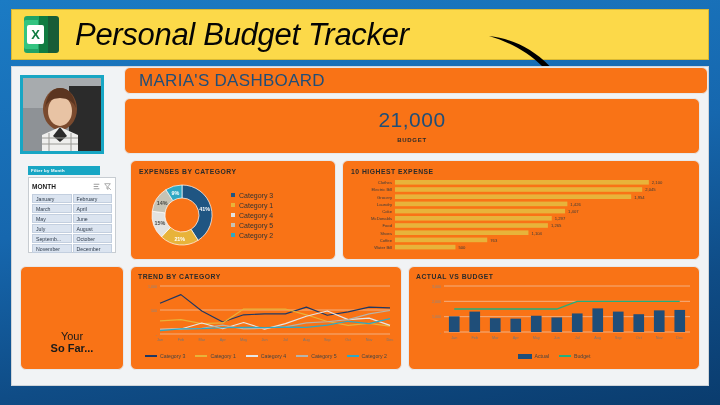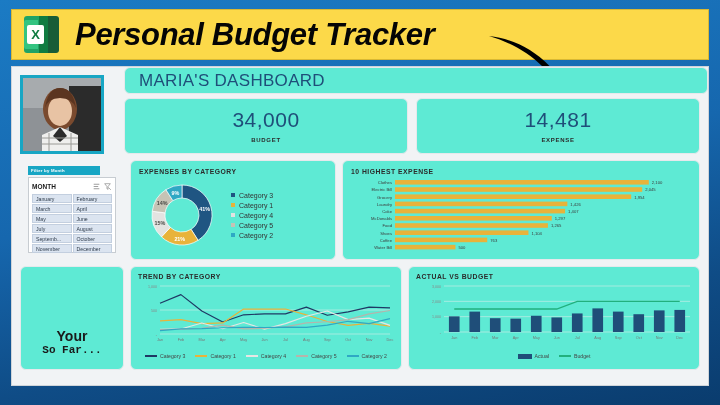--- a/index.html
+++ b/index.html
@@ -16,34 +16,34 @@
     background:#fcd949;border:1px solid #d9b833;
     display:flex;align-items:center;box-sizing:border-box;
   }
   .xl-logo{width:35px;height:37px;margin-left:12px;position:relative;flex:0 0 auto;}
   .xl-logo .doc{position:absolute;left:0;top:0;width:35px;height:37px;border-radius:3px;
     background:linear-gradient(90deg,#21a366 0%,#21a366 42%,#107c41 42%,#107c41 70%,#185c37 70%,#185c37 100%);}
   .xl-logo .tab{position:absolute;left:0;top:4px;width:14px;height:29px;background:#33c481;border-radius:2px 0 0 2px;}
   .xl-logo .sq{position:absolute;left:3px;top:9px;width:17px;height:19px;background:#fff;border-radius:2px;
     display:flex;align-items:center;justify-content:center;color:#107c41;font-weight:bold;font-size:13px;}
   .banner-title{
-    margin-left:16px;font-size:31px;font-weight:bold;font-style:italic;color:#050505;
+    margin-left:16px;font-size:31px;font-weight:normal;font-style:italic;color:#050505;
     letter-spacing:-0.3px;white-space:nowrap;
   }
 
   
   .arrow{position:absolute;left:487px;top:16px;width:145px;height:122px;pointer-events:none;}
 
   
   .sheet{
     position:absolute;left:11px;top:66px;width:698px;height:320px;
     background:#f1f3f5;border:1px solid #cfd4d9;box-sizing:border-box;
     padding:6px;
   }
-  .card{background:#5eead4;border:1px solid #e6e9ec;border-radius:6px;box-sizing:border-box;}
+  .card{background:#f97316;border:1px solid #e6e9ec;border-radius:6px;box-sizing:border-box;}
   .hdr-title-card{position:absolute;left:112px;right:0;top:0;height:27px;display:flex;align-items:center;}
   .hdr-title{margin-left:14px;color:#1f4e79;font-size:17px;letter-spacing:0.3px;}
   .photo{
     position:absolute;left:8px;top:8px;width:84px;height:79px;
     border:3px solid #18a6c4;box-sizing:border-box;background:#b9c0c6;overflow:hidden;
   }
   .photo svg{display:block;}
 
   
   .kpis{position:absolute;left:112px;top:31px;right:8px;height:56px;display:flex;gap:8px;}
@@ -77,24 +77,24 @@
   .pie-body{display:flex;align-items:center;height:80px;}
   .legend{margin-left:6px;}
   .leg-item{display:flex;align-items:center;margin:3px 0;}
   .leg-sw{width:4px;height:4px;margin-right:4px;}
   .leg-tx{font-size:7px;color:#333;}
 
   
   .band-bot{position:absolute;left:8px;top:199px;right:8px;height:104px;}
   .year-card{position:absolute;left:0;top:0;width:104px;height:104px;
     display:flex;flex-direction:column;align-items:center;justify-content:center;}
-  .yr-top{font-size:14px;font-weight:bold;color:#1a1a1a;margin-top:48px;}
+  .yr-top{font-size:11px;font-weight:normal;color:#1a1a1a;margin-top:48px;}
   .yr-mid{background:#18a6c4;color:#fff;font-size:21px;font-weight:bold;
     padding:2px 14px;margin:4px 0;letter-spacing:0.5px;}
-  .yr-bot{font-size:11px;font-weight:bold;color:#1a1a1a;font-family:Liberation Mono, monospace;}
+  .yr-bot{font-size:11px;font-weight:bold;color:#1a1a1a;}
   .trend-card{position:absolute;left:110px;top:0;width:272px;height:104px;padding:6px 7px;}
   .avb-card{position:absolute;left:388px;top:0;right:0;height:104px;padding:6px 7px;}
   .mini-legend{display:flex;justify-content:center;gap:10px;margin-top:1px;}
   .ml{display:flex;align-items:center;}
   .ml .ln{width:12px;height:2px;margin-right:3px;}
   .ml .tx{font-size:5.2px;color:#444;}
   svg{display:block;}
   text{font-family:"Liberation Sans",sans-serif;}
 </style>
 </head>
@@ -135,26 +135,22 @@
         </g>
       </svg>
     </div>
 
     <div class="card hdr-title-card">
       <div class="hdr-title">MARIA'S DASHBOARD</div>
     </div>
 
     <div class="kpis">
       <div class="card kpi">
-        <div class="val">34,000</div>
+        <div class="val">21,000</div>
         <div class="lbl">BUDGET</div>
-      </div>
-      <div class="card kpi">
-        <div class="val">14,481</div>
-        <div class="lbl">EXPENSE</div>
       </div>
     </div>
 
     <div class="band-mid">
 
       <div class="slicer-wrap">
         <div class="slicer-tag">Filter by Month</div>
         <div class="slicer">
           <div class="slicer-head">
             <div class="t">MONTH</div>

